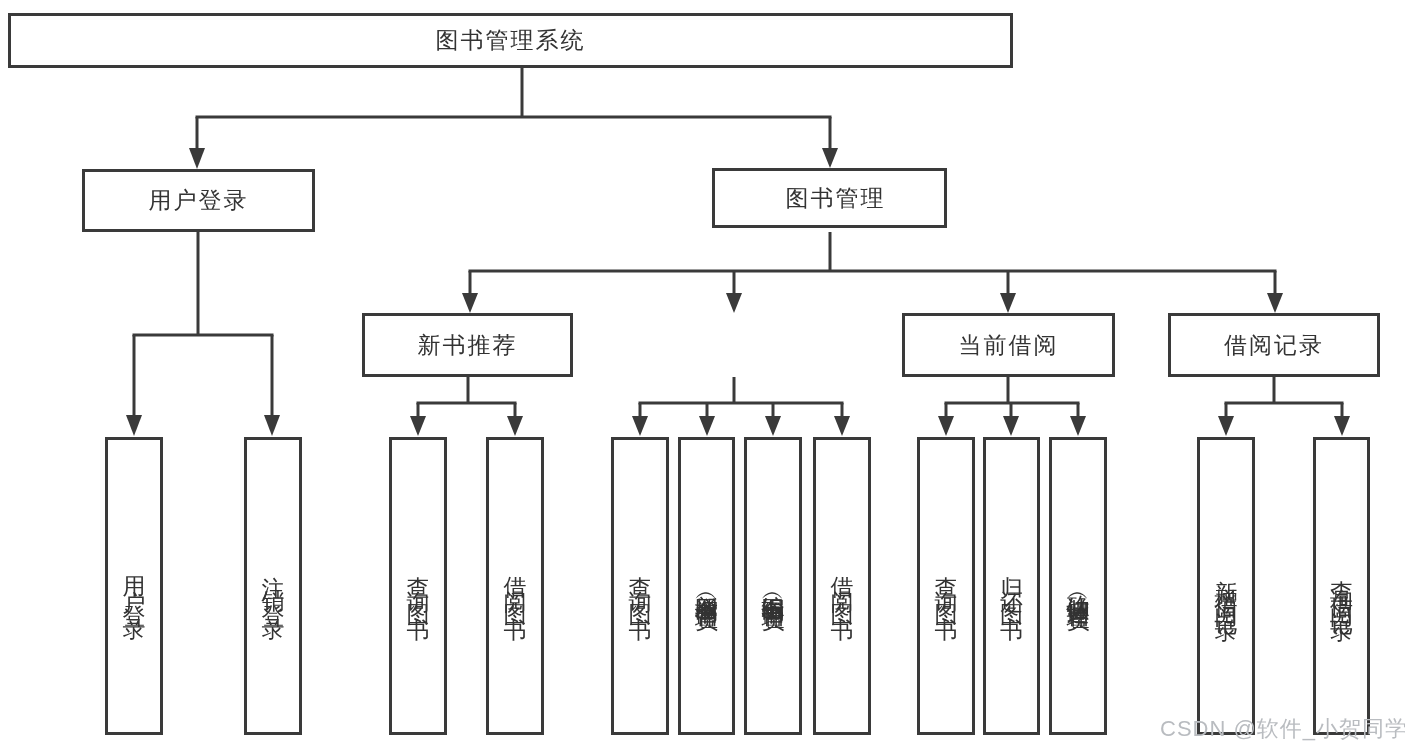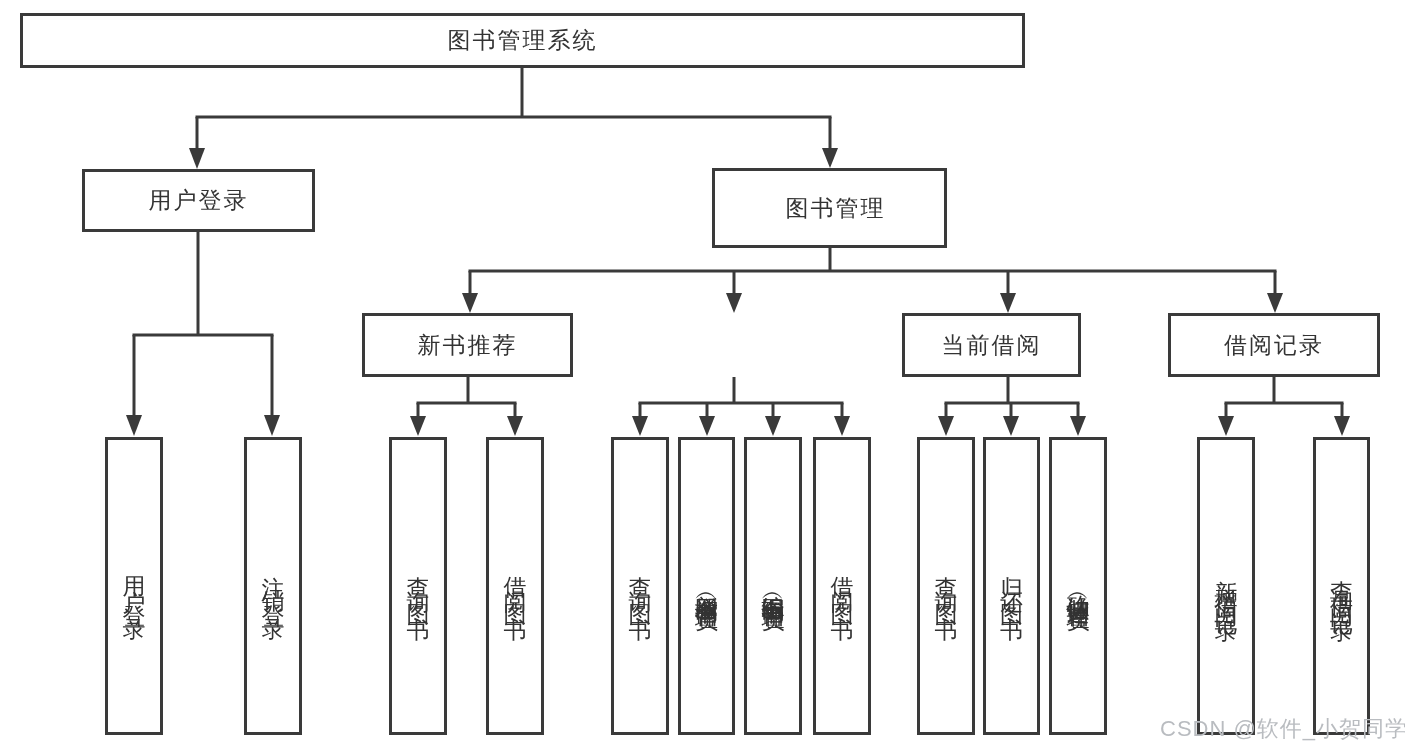--- a/index.html
+++ b/index.html
@@ -29,26 +29,26 @@
     align-items: center;
     justify-content: center;
     text-align: center;
   }
   .node .lbl {
     font-size: 23px;
     letter-spacing: 2px;
     color: #333333;
     white-space: nowrap;
   }
-  .root-box   { left: 20px;  top: 13px;  width: 1005px; height: 55px; }
+  .root-box   { left: 8px;  top: 13px;  width: 1005px; height: 55px; }
   .l2a        { left: 82px;  top: 169px; width: 233px;  height: 63px; }
-  .l2b        { left: 712px; top: 168px; width: 235px;  height: 80px; padding-left: 12px; }
+  .l2b        { left: 712px; top: 168px; width: 235px;  height: 60px; padding-left: 12px; }
   .l3a        { left: 362px; top: 313px; width: 211px;  height: 64px; }
   .l3b        { left: 628px; top: 313px; width: 212px;  height: 64px; }
-  .l3c        { left: 902px; top: 313px; width: 179px;  height: 64px; }
+  .l3c        { left: 902px; top: 313px; width: 213px;  height: 64px; }
   .l3d        { left: 1168px;top: 313px; width: 212px;  height: 64px; }
   .leaf {
     top: 437px;
     height: 298px;
     width: 58px;
   }
   .leaf .vtext {
     writing-mode: vertical-rl;
     text-orientation: mixed;
     font-size: 23px;

